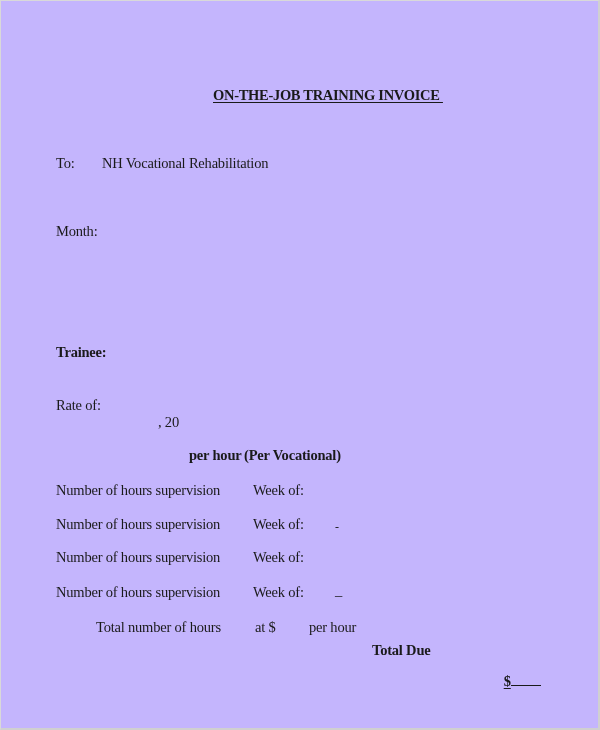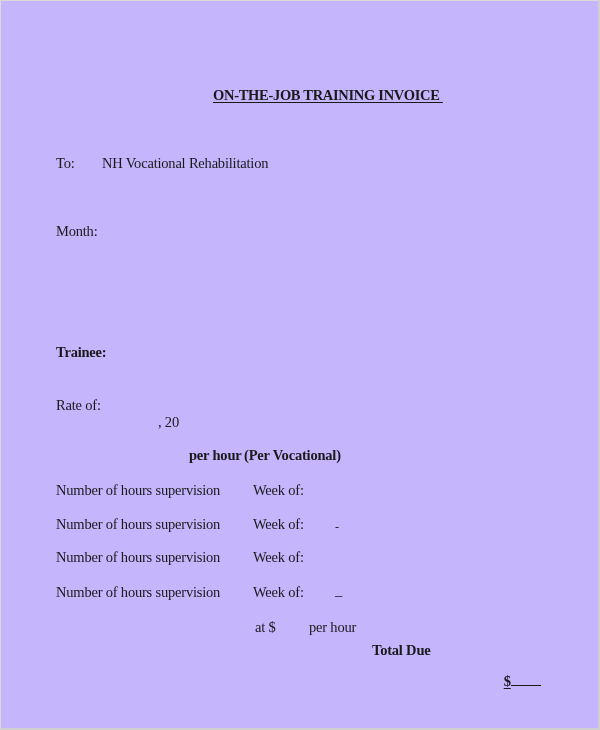--- a/index.html
+++ b/index.html
@@ -76,20 +76,21 @@
   <div class="t" style="left:334px; top:517px; font-size:12px;">-</div>
 
   <div class="t" style="left:55px; top:547px;">Number of hours supervision</div>
   <div class="t" style="left:252px; top:547px;">Week of:</div>
   <div class="t" style="left:333px; top:547px;"></div>
 
   <div class="t" style="left:55px; top:582px;">Number of hours supervision</div>
   <div class="t" style="left:252px; top:582px;">Week of:</div>
   <div class="t" style="left:334px; top:580px;">_</div>
 
+  <div class="t" style="left:95px; top:617px;">Total number of hours</div>
   <div class="t" style="left:254px; top:617px;">at $</div>
   <div class="t" style="left:308px; top:617px;">per hour</div>
 
   <div class="t b" style="left:371px; top:640px;">Total Due</div>
   <div class="t b" style="left:489px; top:652px;">
     <span class="u">$</span><span class="blank-u" style="width:30px;"></span>
   </div>
 
 </div>
 

